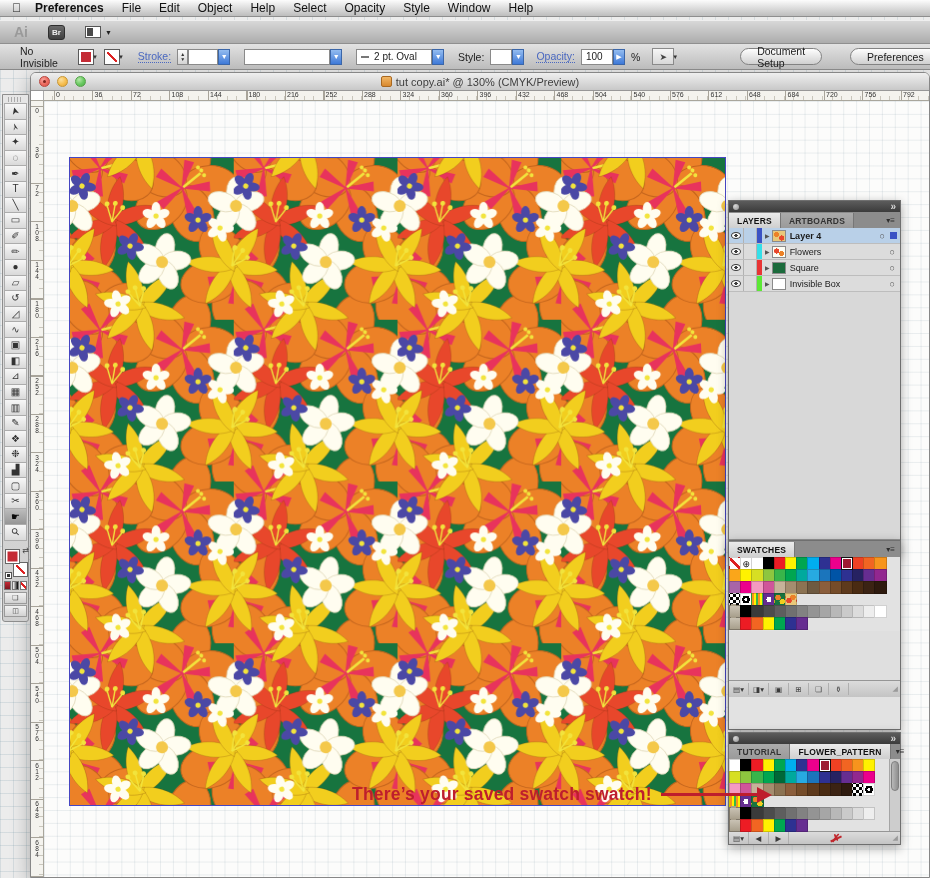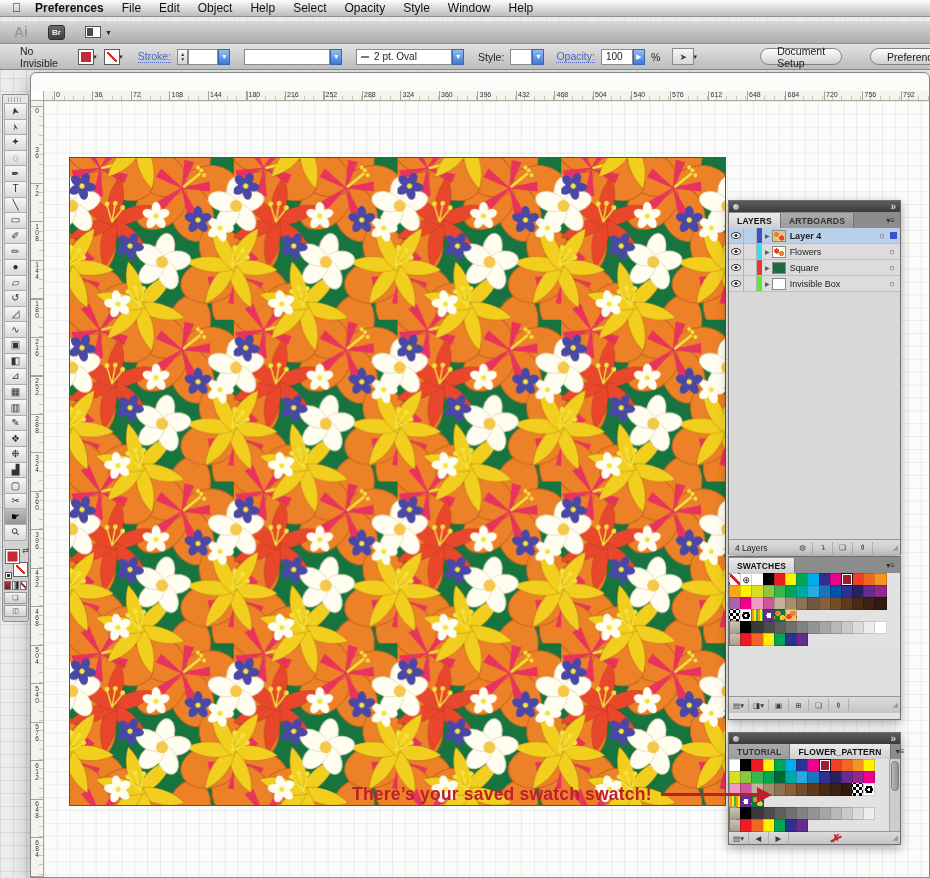--- a/index.html
+++ b/index.html
@@ -226,21 +226,21 @@
         <span>▼</span>
       </span>
     <span class="field" style="width:30px;"></span>
     <span class="bluebtn">▼</span>
   </span>
   <span class="grp" style="margin-left:8px;">
     <span class="field" style="width:86px;"></span>
     <span class="bluebtn">▼</span>
   </span>
   <span class="grp" style="margin-left:8px;">
-    <span class="field" style="width:96px;text-align:center;">
+    <span class="field" style="width:76px;text-align:center;">
       <span class="dash"></span>
       <span>2 pt. Oval</span>
     </span>
     <span class="bluebtn">▼</span>
   </span>
   <span style="margin-left:8px;">Style:</span>
   <span class="grp">
     <span class="field" style="width:22px;"></span>
     <span class="bluebtn">▼</span>
   </span>
@@ -252,20 +252,31 @@
   <span>%</span>
   <span class="grp" style="margin-left:6px;">
     <span class="selicon">➤</span>
     <span class="mini-caret">▼</span>
   </span>
   <span class="pillbtn" style="margin-left:56px;">Document Setup</span>
   <span class="pillbtn" style="margin-left:22px;">Preferences</span>
 </div>
 
 <div class="window">
+  <div class="titlebar">
+    <div class="wintitle">
+      <span class="doc-icon"></span>
+      <span>tut copy.ai* @ 130% (CMYK/Preview)</span>
+    </div>
+    <div class="lights">
+      <span class="light red"></span>
+      <span class="light yellow"></span>
+      <span class="light green"></span>
+    </div>
+  </div>
   <div class="corner"></div>
   <div class="hruler">
       <span style="left: 12px;">0</span>
       <span style="left: 50.5px;">36</span>
       <span style="left: 89px;">72</span>
       <span style="left: 127.5px;">108</span>
       <span style="left: 166px;">144</span>
       <span style="left: 204.5px;">180</span>
       <span style="left: 243px;">216</span>
       <span style="left: 281.5px;">252</span>
@@ -604,21 +615,21 @@
     <span style="display:flex;align-items:center;">
         <span class="pbtn">◍</span>
         <span class="pbtn">↴</span>
         <span class="pbtn">❏</span>
         <span class="pbtn">⚱</span>
       </span>
     <span class="grip">◢</span>
   </div>
 </div>
 
-<div class="panel" style="top:556px;height:164px;text-align:right;">
+<div class="panel" style="top:540px;height:190px;text-align:right;">
   <div class="ptabs">
     <span class="ptab active">SWATCHES</span>
     <span class="pmenu">▾≡</span>
   </div>
   <div class="sgrid">
       <div class="srow">
         <div class="sw sw-none"></div>
         <div class="sw sw-reg">⊕</div>
         <div class="sw" style="background: rgb(255, 255, 255);"></div>
         <div class="sw" style="background: rgb(0, 0, 0);"></div>

